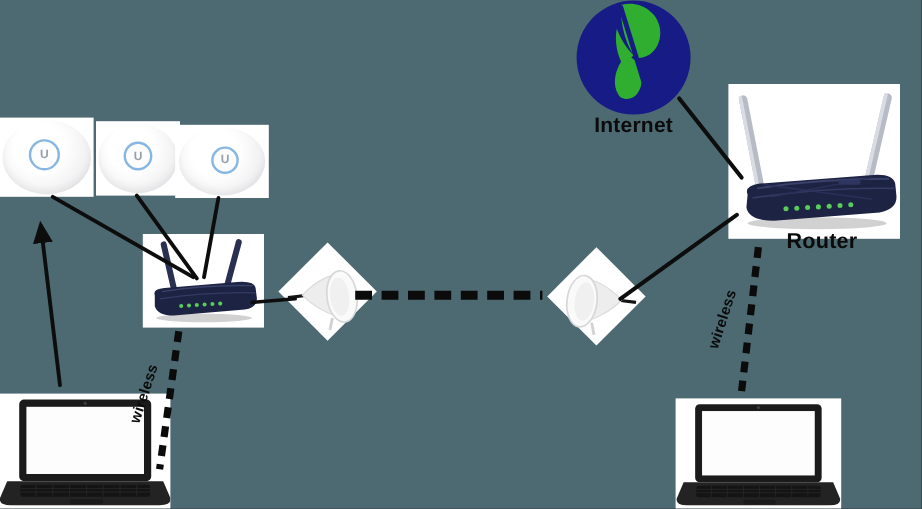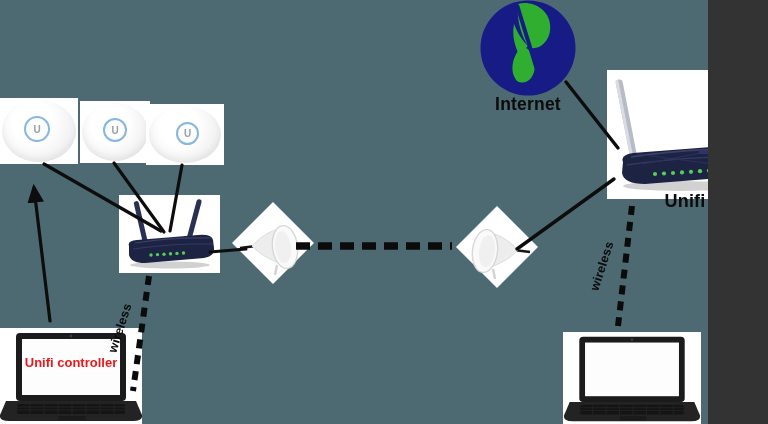--- a/index.html
+++ b/index.html
@@ -1,17 +1,17 @@
 <!DOCTYPE html>
 <html><head>
 <meta charset="utf-8">
 <style>
   html,body{margin:0;padding:0;background:#333;}
   .stage{
-    position:relative;width:708px;height:424px;overflow:hidden;
+    position:relative;width:768px;height:424px;overflow:hidden;
     background:#4d6a72;
     font-family:"Liberation Sans", sans-serif;
   }
   .card{position:absolute;background:#ffffff;}
   .abs{position:absolute;}
   .lbl{
     position:absolute;color:#0b0b0b;font-weight:700;white-space:nowrap;
     text-align:center;letter-spacing:0.2px;
   }
   .lbl-big{font-size:17.5px;}
@@ -68,21 +68,21 @@
         <circle cx="48" cy="104" r="2.1"></circle>
           <circle cx="57" cy="103.5" r="2.1"></circle>
         <circle cx="66" cy="103" r="2.1"></circle>
           <circle cx="75" cy="102.4" r="2.1"></circle>
         <circle cx="84" cy="101.8" r="2.1"></circle>
           <circle cx="93" cy="101.2" r="2.1"></circle>
         <circle cx="102" cy="100.6" r="2.1"></circle>
       </g>
     </svg>
   </div>
-  <div class="lbl" style="left:640px;top:191px;width:90px;font-size:18px">Unifi</div>
+  <div class="lbl" style="left:640px;top:191px;width:90px;font-size:18px">Router</div>
 
   <div class="card" style="left:0px;top:98px;width:78px;height:66px">
     <div class="ap-disc" style="left:2px;top:2px;width:74px;height:62px"></div>
     <div class="ap-ring" style="left:24px;top:18px;width:22px;height:22px">
       <span>U</span>
     </div>
   </div>
   <div class="card" style="left:80px;top:101px;width:70px;height:62px">
     <div class="ap-disc" style="left:2px;top:2px;width:66px;height:58px"></div>
     <div class="ap-ring" style="left:23px;top:17px;width:20px;height:20px">
@@ -145,21 +145,20 @@
     <svg width="142" height="96" viewBox="0 0 142 96">
       <rect x="16" y="5" width="110" height="68" rx="4" fill="#1b1b1b"></rect>
       <rect x="22" y="11" width="98" height="56" fill="#fdfdfd"></rect>
       <circle cx="71" cy="8" r="1.4" fill="#3c3c3c"></circle>
       <path d="M6,73 L136,73 L142,87 Q143,93 133,93 L9,93 Q-1,93 0,87 Z" fill="#232323"></path>
       <rect x="17" y="76" width="108" height="10" rx="2" fill="#141414"></rect>
       <path d="M17,79 h108 M17,82 h108" stroke="#262626" stroke-width="0.8"></path>
       <path d="M30,76 v10 M44,76 v10 M58,76 v10 M72,76 v10 M86,76 v10 M100,76 v10 M114,76 v10" stroke="#262626" stroke-width="0.8"></path>
       <rect x="58" y="88" width="28" height="4" rx="1.5" fill="#1a1a1a"></rect>
     </svg>
-    <div class="unifi" style="left:24px;top:27px;width:94px">Unifi controller</div>
   </div>
 
   <div class="card" style="left:563px;top:332px;width:138px;height:92px">
     <svg width="138" height="92" viewBox="0 0 142 96">
       <rect x="16" y="5" width="110" height="68" rx="4" fill="#1b1b1b"></rect>
       <rect x="22" y="11" width="98" height="56" fill="#fdfdfd"></rect>
       <circle cx="71" cy="8" r="1.4" fill="#3c3c3c"></circle>
       <path d="M6,73 L136,73 L142,87 Q143,93 133,93 L9,93 Q-1,93 0,87 Z" fill="#232323"></path>
       <rect x="17" y="76" width="108" height="10" rx="2" fill="#141414"></rect>
       <path d="M17,79 h108 M17,82 h108" stroke="#262626" stroke-width="0.8"></path>

